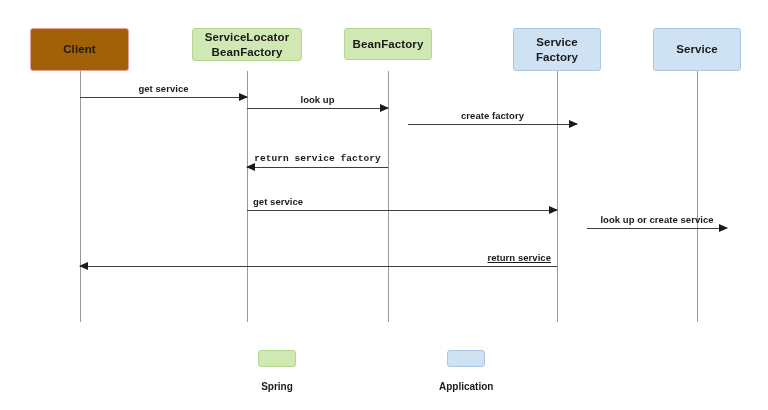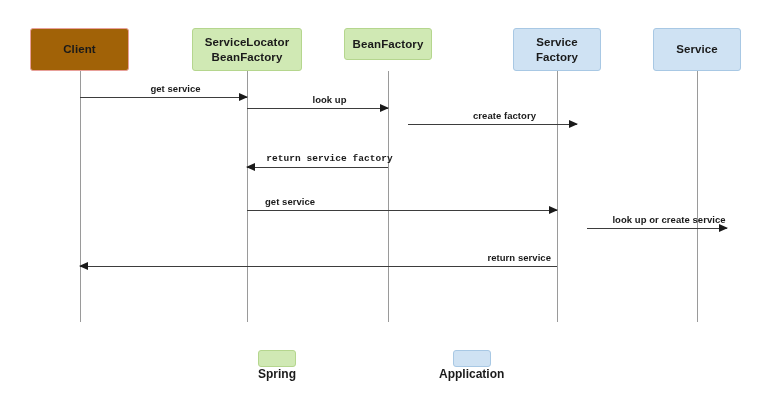--- a/index.html
+++ b/index.html
@@ -63,41 +63,40 @@
     border-right: 9px solid #1a1a1a;
   }
   .msg .mlabel {
     position: absolute;
     bottom: 4px;
     white-space: nowrap;
     font-size: 9.5px;
     font-weight: bold;
     color: #1a1a1a;
     letter-spacing: 0.05px;
-    margin-left: 12px;
   }
   .msg .mlabel.c { left: 50%; transform: translateX(-50%); }
-  .msg .mlabel.r { right: 6px; }
+  .msg .mlabel.r { right: 6px; text-decoration: underline; }
   .msg .mlabel.l { left: 6px; }
   
   .legend-item {
     position: absolute;
     display: flex;
     flex-direction: column;
     align-items: center;
   }
   .legend-swatch {
     width: 38px;
     height: 17px;
     border-radius: 3px;
     box-sizing: border-box;
   }
   .legend-label {
-    margin-top: 0;
-    font-size: 12px;
+    margin-top: 14px;
+    font-size: 10px;
     font-weight: bold;
     color: #1a1a1a;
     white-space: nowrap;
   }
 </style>
 </head>
 <body>
 
 <div id="canvas">
 
@@ -108,21 +107,21 @@
       <div class="lifeline" style="left: 557px; top: 71px; height: 251px; background: rgb(154, 154, 154);"></div>
       <div class="lifeline" style="left: 697px; top: 71px; height: 251px; background: rgb(154, 154, 154);"></div>
     </div>
 
   <div id="participants">
       <div class="participant" style="left: 30px; top: 28px; width: 99px; height: 43px; background: #a16207; border: 1px solid rgb(232, 160, 154);">
         <div>
           <span class="plabel">Client</span>
         </div>
       </div>
-      <div class="participant" style="left: 192px; top: 28px; width: 110px; height: 43px; background: rgb(208, 233, 180); border: 1px solid rgb(181, 214, 142);">
+      <div class="participant" style="left: 192px; top: 28px; width: 110px; height: 33px; background: rgb(208, 233, 180); border: 1px solid rgb(181, 214, 142);">
         <div>
           <span class="plabel">ServiceLocator</span>
           <span class="plabel">BeanFactory</span>
         </div>
       </div>
       <div class="participant" style="left: 344px; top: 28px; width: 88px; height: 32px; background: rgb(208, 233, 180); border: 1px solid rgb(181, 214, 142);">
         <div>
           <span class="plabel">BeanFactory</span>
         </div>
       </div>

